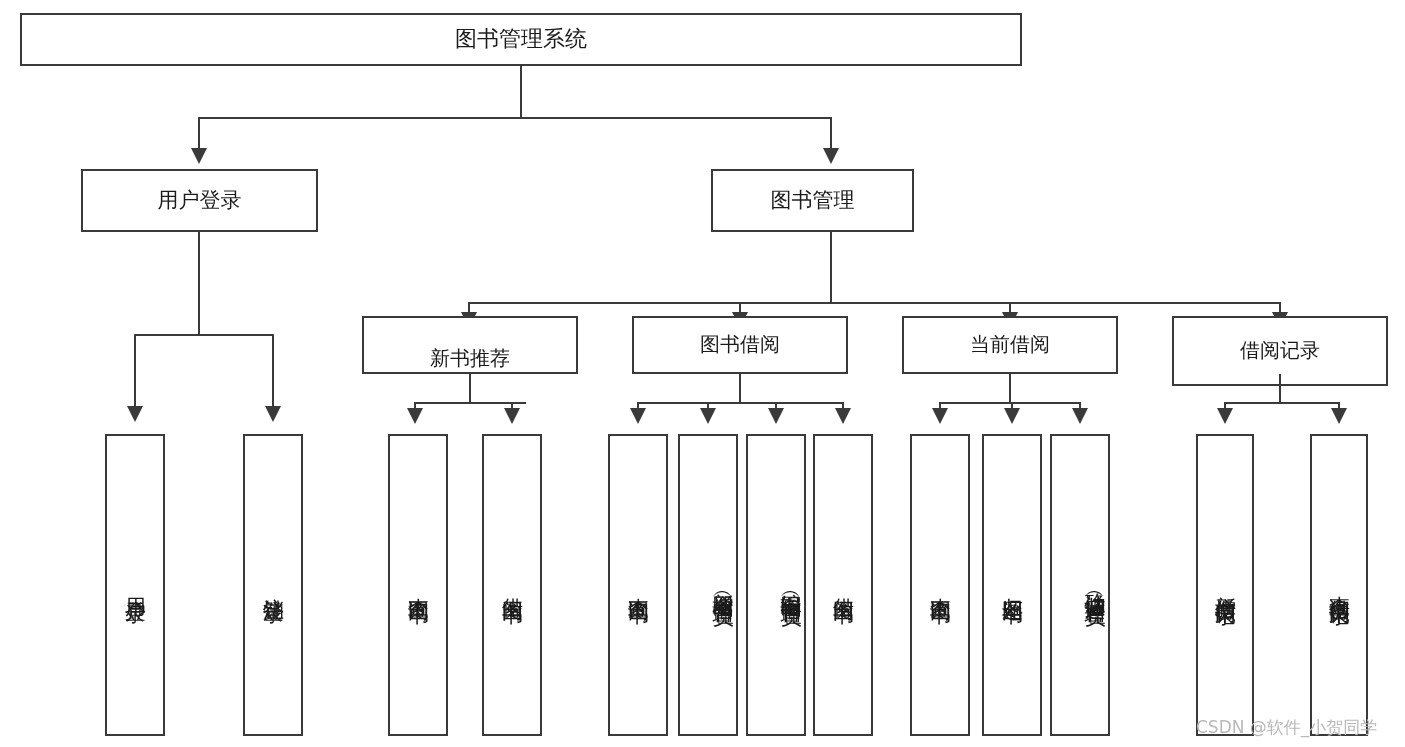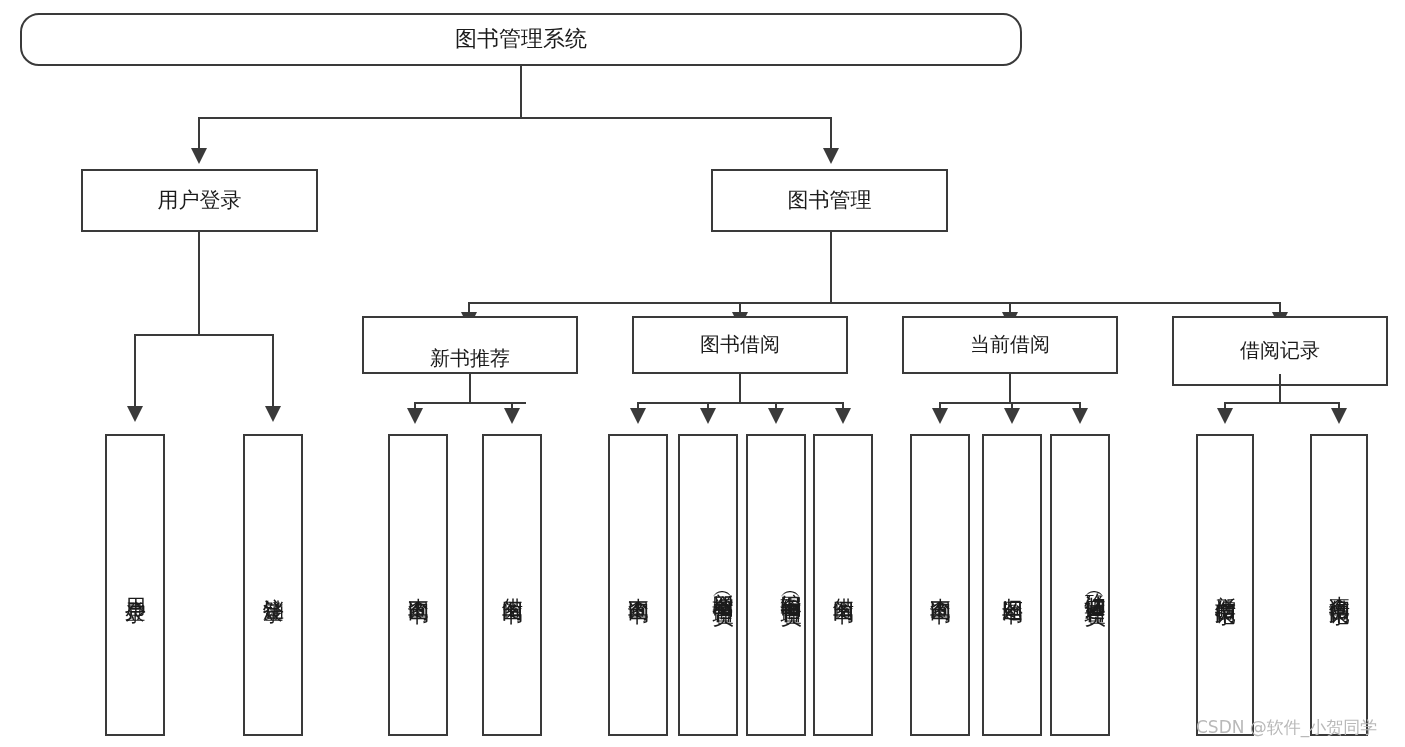--- a/index.html
+++ b/index.html
@@ -25,21 +25,20 @@
     background: #ffffff;
     border: 2px solid #3a3a3a;
     display: flex;
     align-items: center;
     justify-content: center;
     color: #1b1b1b;
     line-height: 1.28;
   }
   .node.root {
     font-size: 22px;
-    border-radius: 19px;
   }
   .node.lvl2 {
     font-size: 21px;
   }
   .node.lvl3 {
     font-size: 20px;
   }
   .node.leaf {
     font-size: 21px;
     writing-mode: vertical-rl;
@@ -100,21 +99,21 @@
 
   <div class="vline" style="left:198px; top:117px; height:33px;"></div>
   <div class="arrow" style="left:191px; top:148px;"></div>
   <div class="vline" style="left:830px; top:117px; height:33px;"></div>
   <div class="arrow" style="left:823px; top:148px;"></div>
 
   <div class="node lvl2" style="left:81px; top:169px; width:237px; height:63px;">
     <span>用户登录</span>
   </div>
 
-  <div class="node lvl2" style="left:711px; top:169px; width:237px; height:63px;">
+  <div class="node lvl2" style="left:711px; top:169px; width:203px; height:63px;">
     <span>图书管理</span>
   </div>
 
   <div class="vline" style="left:198px; top:232px; height:103px;"></div>
   <div class="hline" style="left:134px; top:334px; width:140px;"></div>
   <div class="vline" style="left:134px; top:334px; height:74px;"></div>
   <div class="arrow" style="left:127px; top:406px;"></div>
   <div class="vline" style="left:272px; top:334px; height:74px;"></div>
   <div class="arrow" style="left:265px; top:406px;"></div>
 

